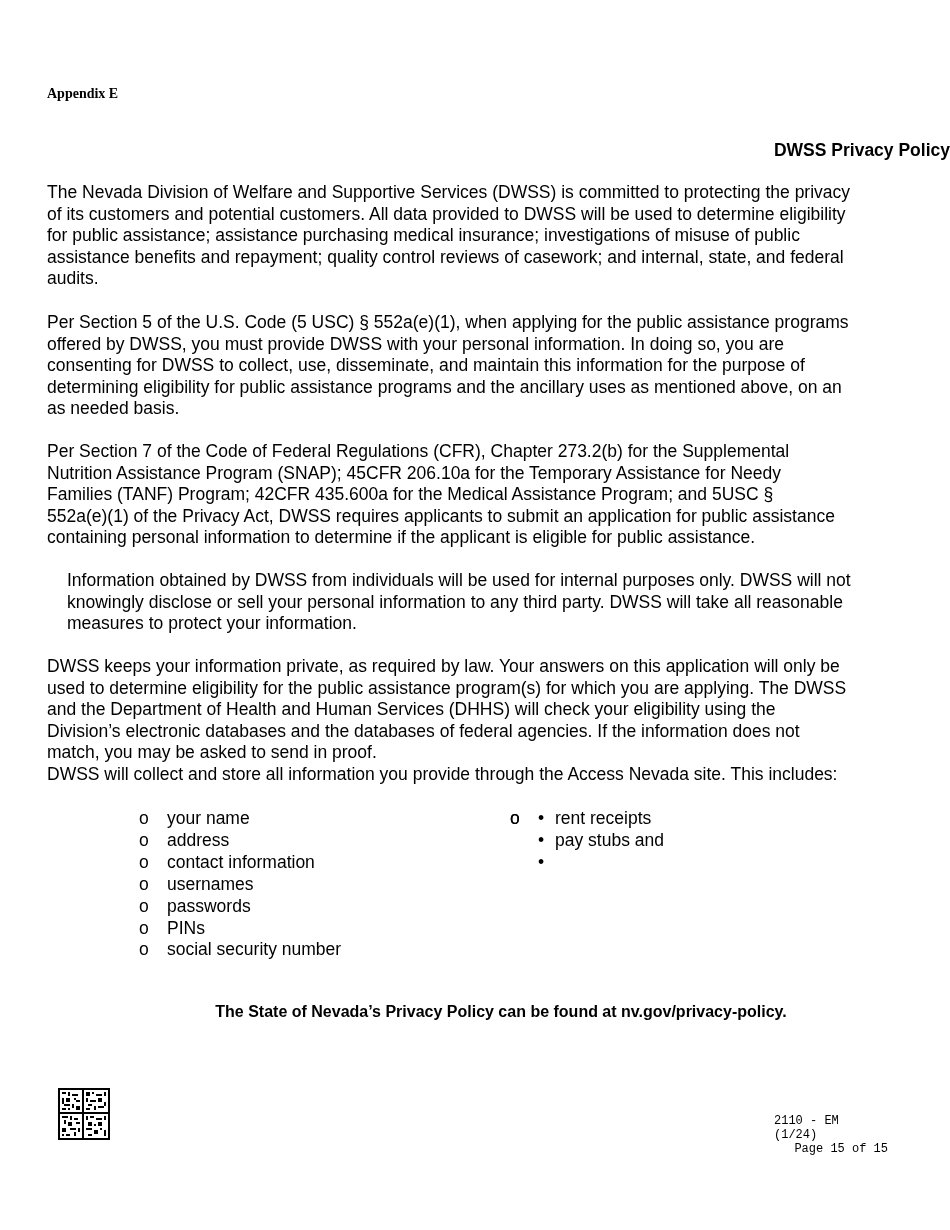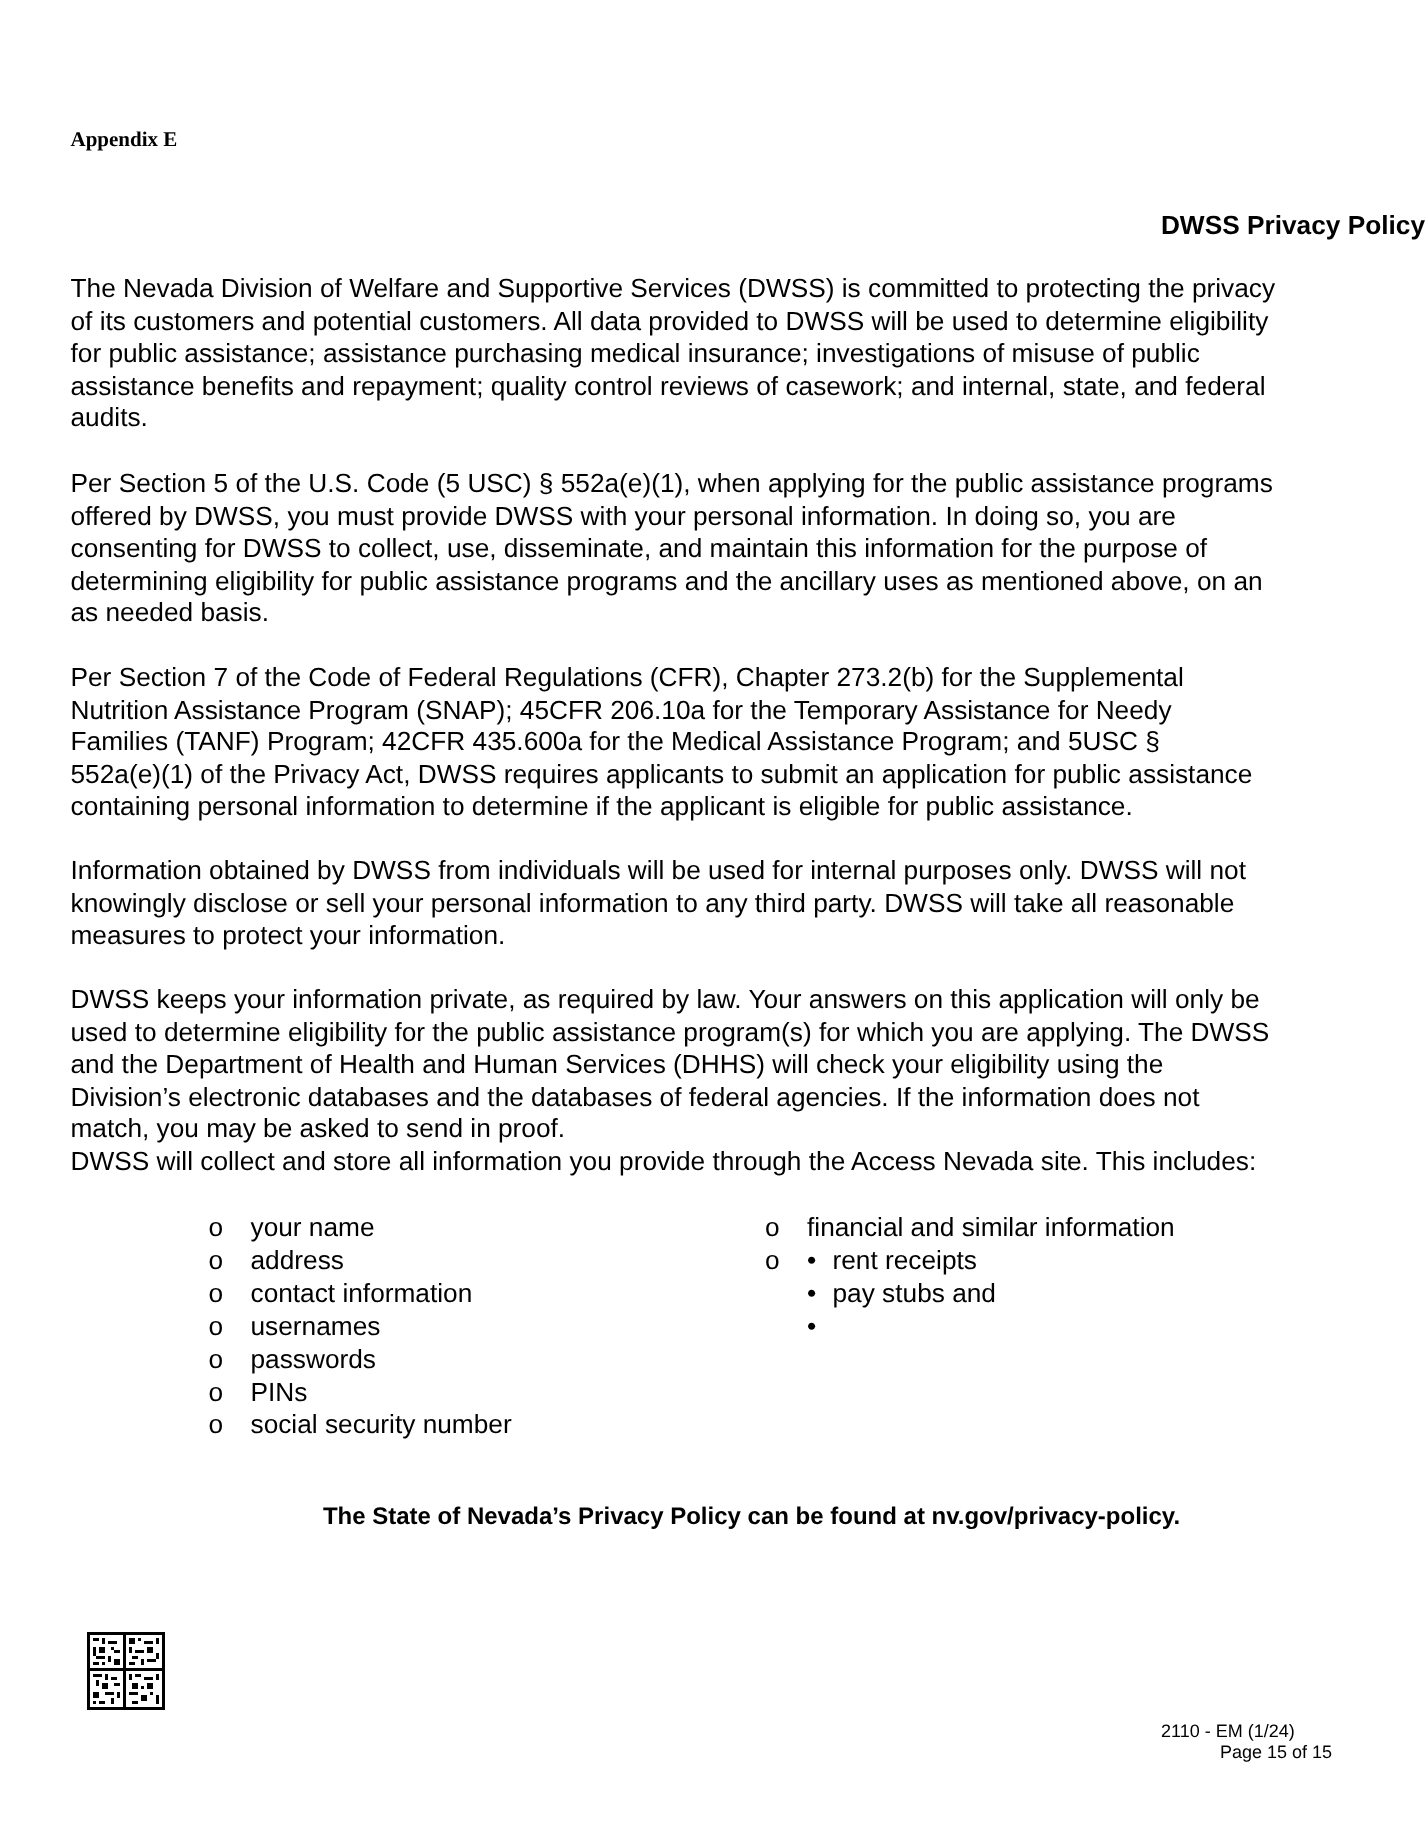--- a/index.html
+++ b/index.html
@@ -39,21 +39,21 @@
       left: 47px;
       width: 870px;
       font-size: 17.5px;
       line-height: 21.6px;
       white-space: pre-line;
       margin: 0;
     }
     #p1 { top: 182px; }
     #p2 { top: 312px; }
     #p3 { top: 441px; }
-    #p4 { top: 570px; }
+    #p4 { top: 570px; margin-left: 20px; }
     #p5 { top: 656px; }
     #p6 { top: 764px; }
 
     .list {
       position: absolute;
       list-style: none;
       margin: 0;
       padding: 0;
       font-size: 17.5px;
       line-height: 21.9px;
@@ -98,24 +98,25 @@
       position: absolute;
       left: 58px;
       top: 1088px;
       width: 52px;
       height: 52px;
     }
     .footer {
       position: absolute;
       left: 740px;
       width: 148px;
-      top: 1147px;
+      top: 1114px;
       font-size: 12px;
       line-height: 14px;
       text-align: right;
+      font-family: Liberation Mono, monospace;
     }
     .footer .form-number {
       display: block;
       text-align: left;
       padding-left: 34px;
     }
     .footer .page-number {
       display: block;
       text-align: right;
     }
@@ -156,21 +157,21 @@
   <li><span class="marker">o</span><span>your name</span></li>
   <li><span class="marker">o</span><span>address</span></li>
   <li><span class="marker">o</span><span>contact information</span></li>
   <li><span class="marker">o</span><span>usernames</span></li>
   <li><span class="marker">o</span><span>passwords</span></li>
   <li><span class="marker">o</span><span>PINs</span></li>
   <li><span class="marker">o</span><span>social security number</span></li>
 </ul>
 
 <ul class="list list-right">
-  <li><span class="marker">o</span><span>financial and similar information</span></li>
+  <li><span class="marker">o</span></li>
   <li><span class="marker">o</span>
     <ul class="sublist">
       <li><span class="dot">•</span><span>rent receipts</span></li>
       <li><span class="dot">•</span><span>pay stubs and</span></li>
       <li><span class="dot">•</span></li>
     </ul>
   </li>
 </ul>
 
 <div class="closing">The State of Nevada’s Privacy Policy can be found at nv.gov/privacy-policy.</div>

